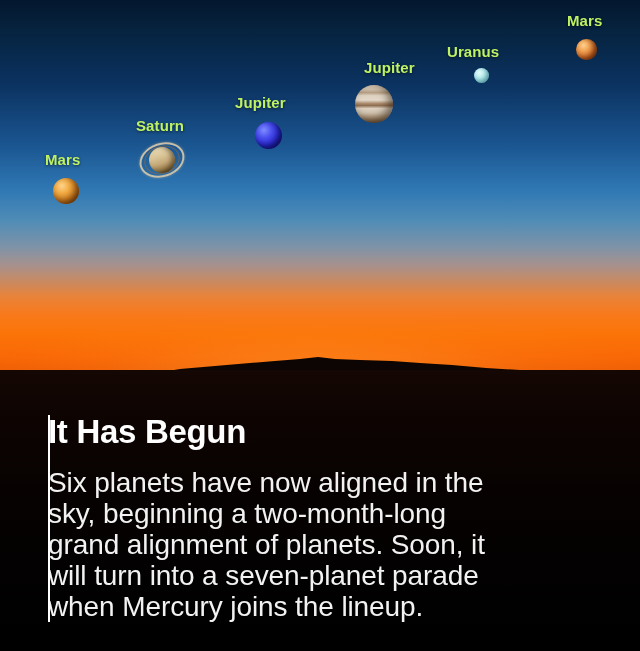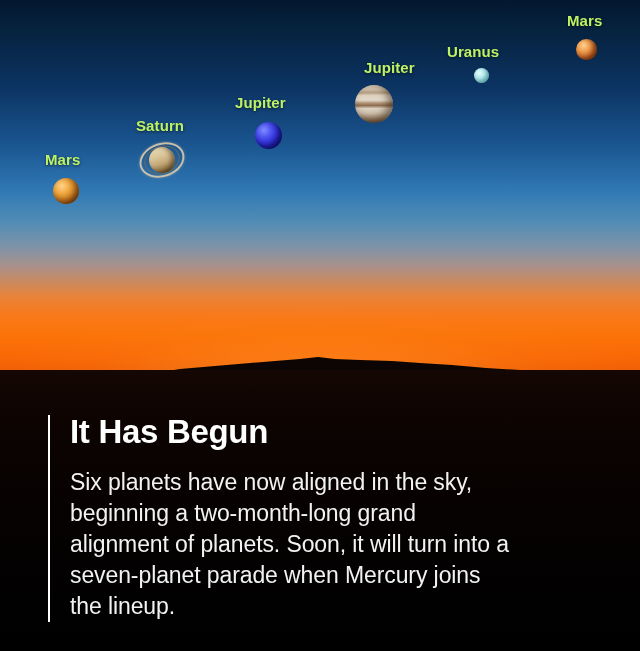--- a/index.html
+++ b/index.html
@@ -145,32 +145,32 @@
     position:absolute;
     left:48px; top:413px;
     width:470px;
   }
   .caption-rule {
     position:absolute;
     left:0; top:2px;
     width:2px; height:207px;
     background:#ffffff;
   }
-  .caption-inner { padding-left:22px; }
+  .caption-inner { }
   .caption-title {
     color:#ffffff;
     font-size:33px;
     font-weight:700;
     letter-spacing:-0.3px;
     line-height:38px;
     margin-bottom:14px;
   }
   .caption-body {
     color:#f2f2f2;
-    font-size:23px;
+    font-size:28px;
     font-weight:400;
     line-height:31px;
     letter-spacing:-0.1px;
     margin-top:16px;
   }
 </style>
 </head>
 <body>
 
 <div id="stage">

